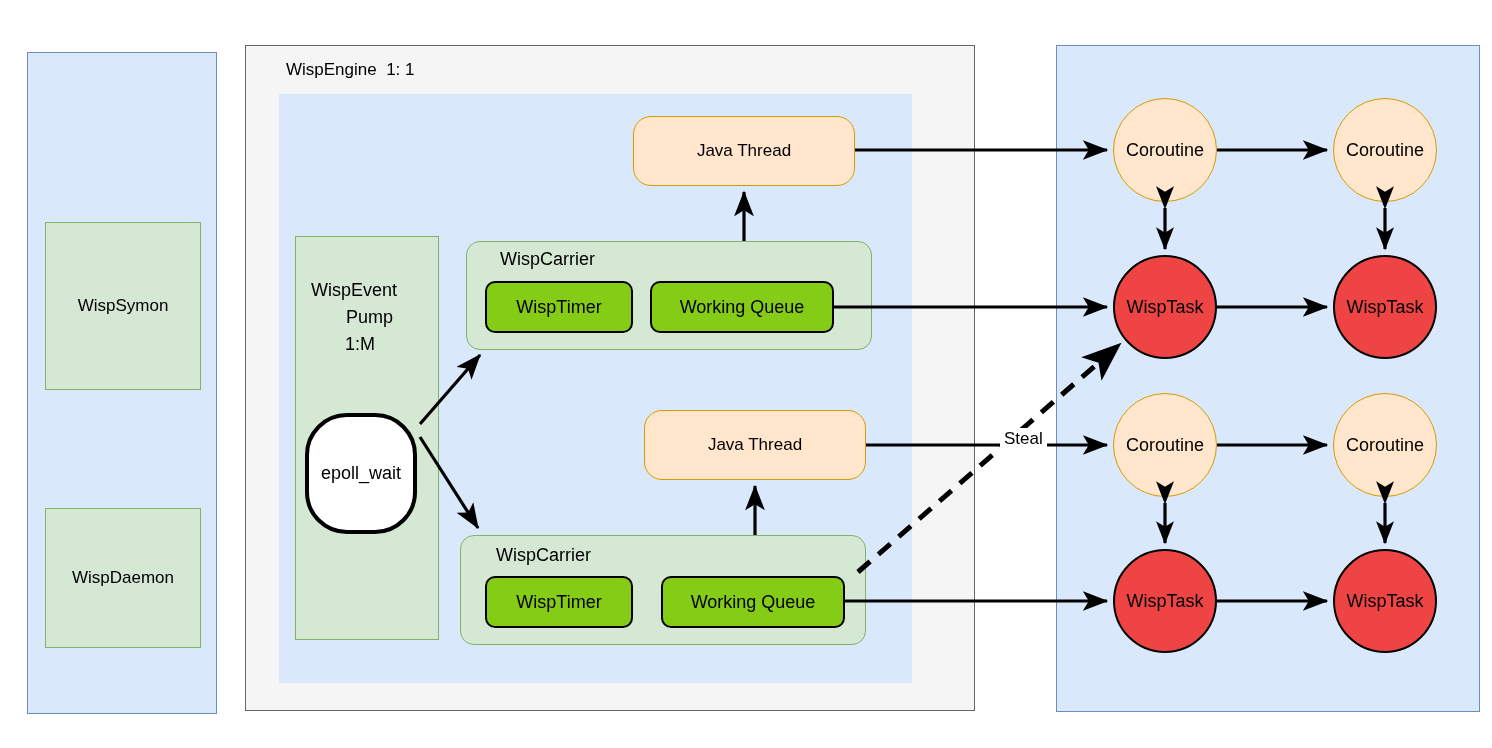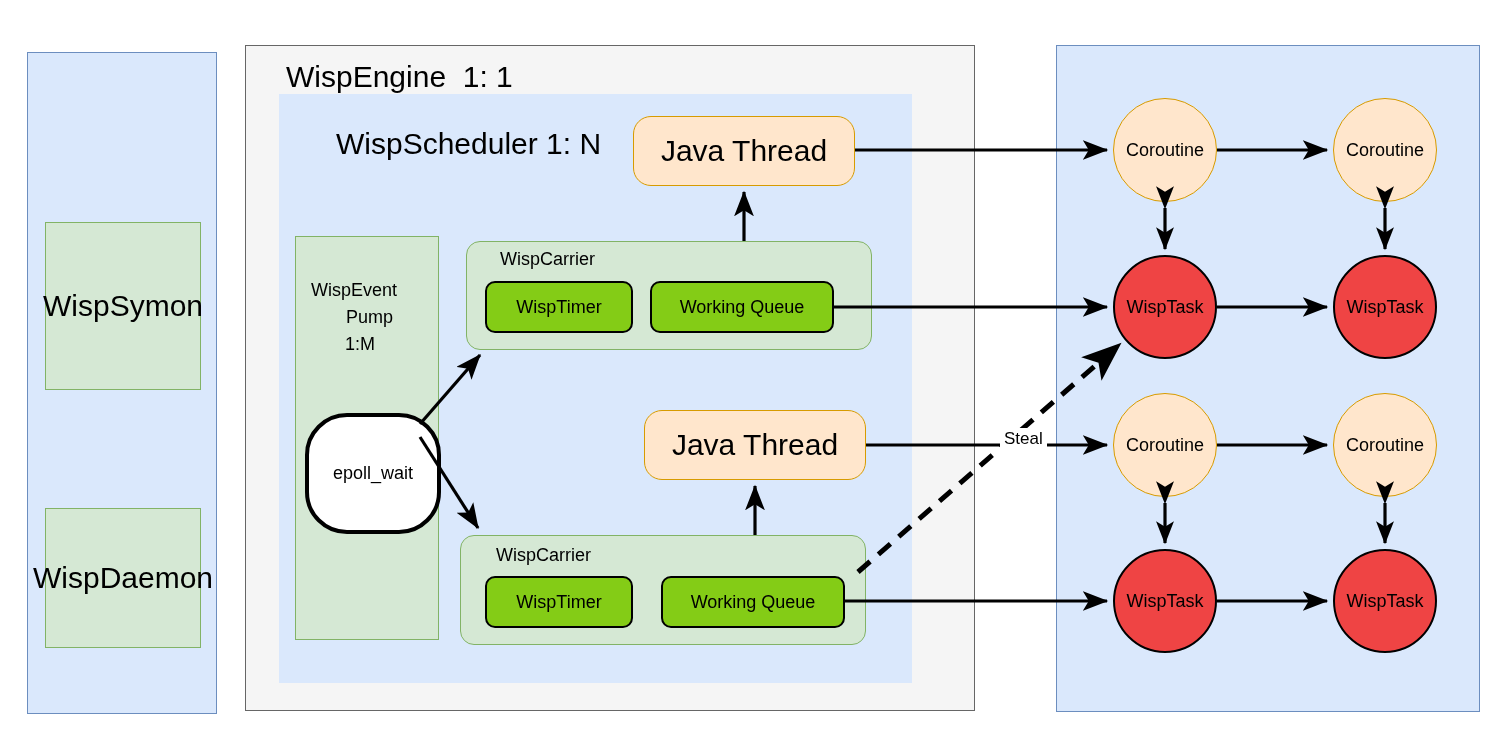--- a/index.html
+++ b/index.html
@@ -22,21 +22,21 @@
   
   .white-round{background:#84cc16;border:2px solid #000000;border-radius:10px;}
   .epoll{background:#ffffff;border:4px solid #000000;border-radius:42px;}
 
   
   .circ{position:absolute;box-sizing:border-box;border-radius:50%;display:flex;align-items:center;justify-content:center;}
   .circ-orange{background:#ffe6cc;border:1.6px solid #d79b00;}
   .circ-white{background:#ef4444;border:2px solid #000000;}
 
   .center{display:flex;align-items:center;justify-content:center;text-align:center;}
-  .t22{font-size:30px;}
+  .t22{font-size:17px;}
   .t21{font-size:18px;}
 
   svg.edges{position:absolute;left:0;top:0;width:1492px;height:748px;pointer-events:none;}
   .steal-lbl{position:absolute;background:#ffffff;padding:1px 4px;font-size:17px;color:#000;}
 </style>
 </head>
 <body>
 
 <div id="stage">
 
@@ -49,28 +49,27 @@
   <div class="box green center t22" style="left:45px;top:508px;width:156px;height:140px;">
     <span>WispDaemon</span>
   </div>
 
   <div class="box panel-grey" style="left:245px;top:45px;width:730px;height:666px;"></div>
 
   <div class="lbl t22" style="left:286px;top:60px;">WispEngine  1: 1</div>
 
   <div class="box panel-sched" style="left:279px;top:94px;width:633px;height:589px;"></div>
 
-  <div class="lbl t22" style="left:336px;top:127px;">WispScheduler 1: N</div>
 
   <div class="box green" style="left:295px;top:236px;width:144px;height:404px;"></div>
   <div class="lbl t21" style="left:311px;top:280px;">WispEvent</div>
   <div class="lbl t21" style="left:346px;top:307px;">Pump</div>
   <div class="lbl t21" style="left:345px;top:334px;">1:M</div>
 
-  <div class="box epoll center t21" style="left:305px;top:413px;width:136px;height:121px;">
+  <div class="box epoll center t21" style="left:305px;top:413px;width:112px;height:121px;">
     <span>epoll_wait</span>
   </div>
 
   <div class="box orange-round center t22" style="left:633px;top:116px;width:222px;height:70px;">
     <span>Java Thread</span>
   </div>
 
   <div class="box green-round" style="left:466px;top:241px;width:406px;height:109px;"></div>
   <div class="lbl t21" style="left:500px;top:249px;">WispCarrier</div>
   <div class="box white-round center t21" style="left:485px;top:281px;width:148px;height:52px;">

